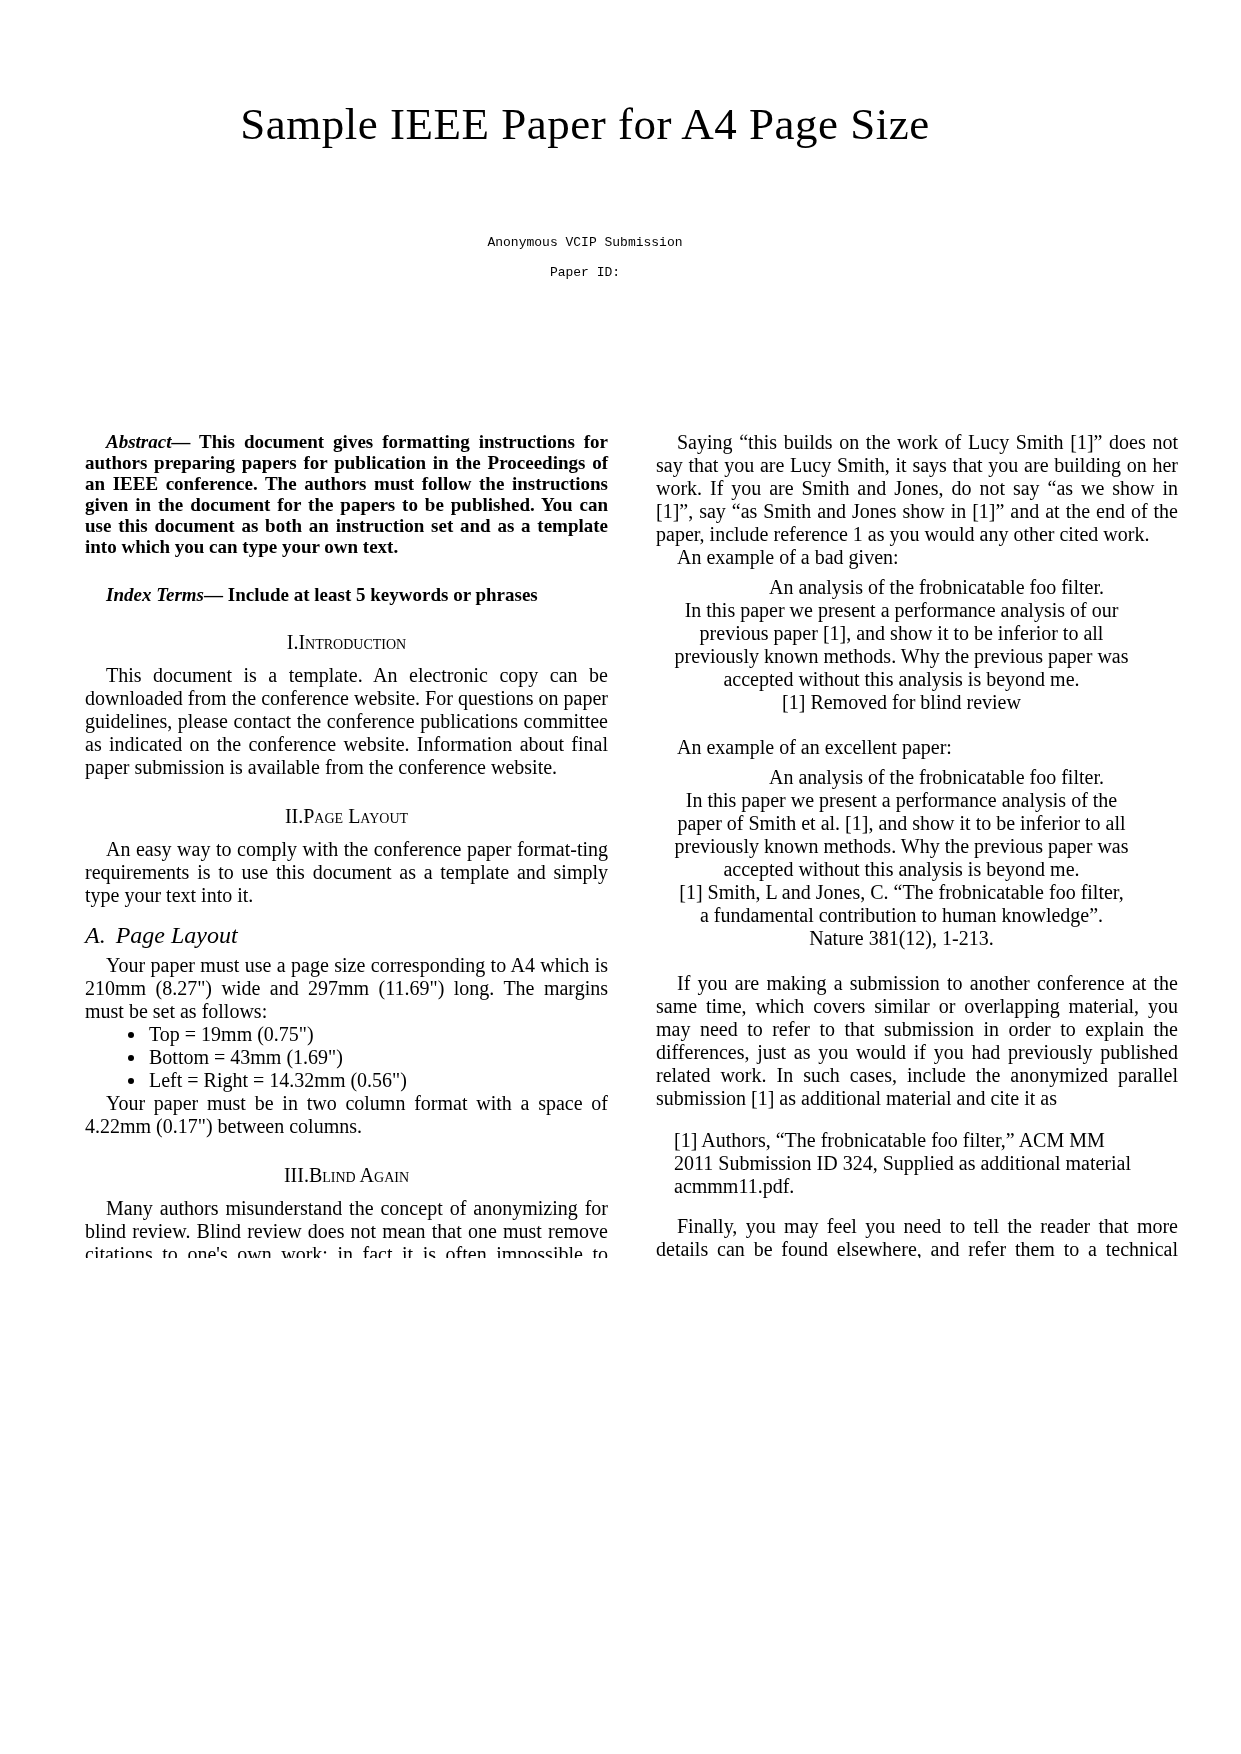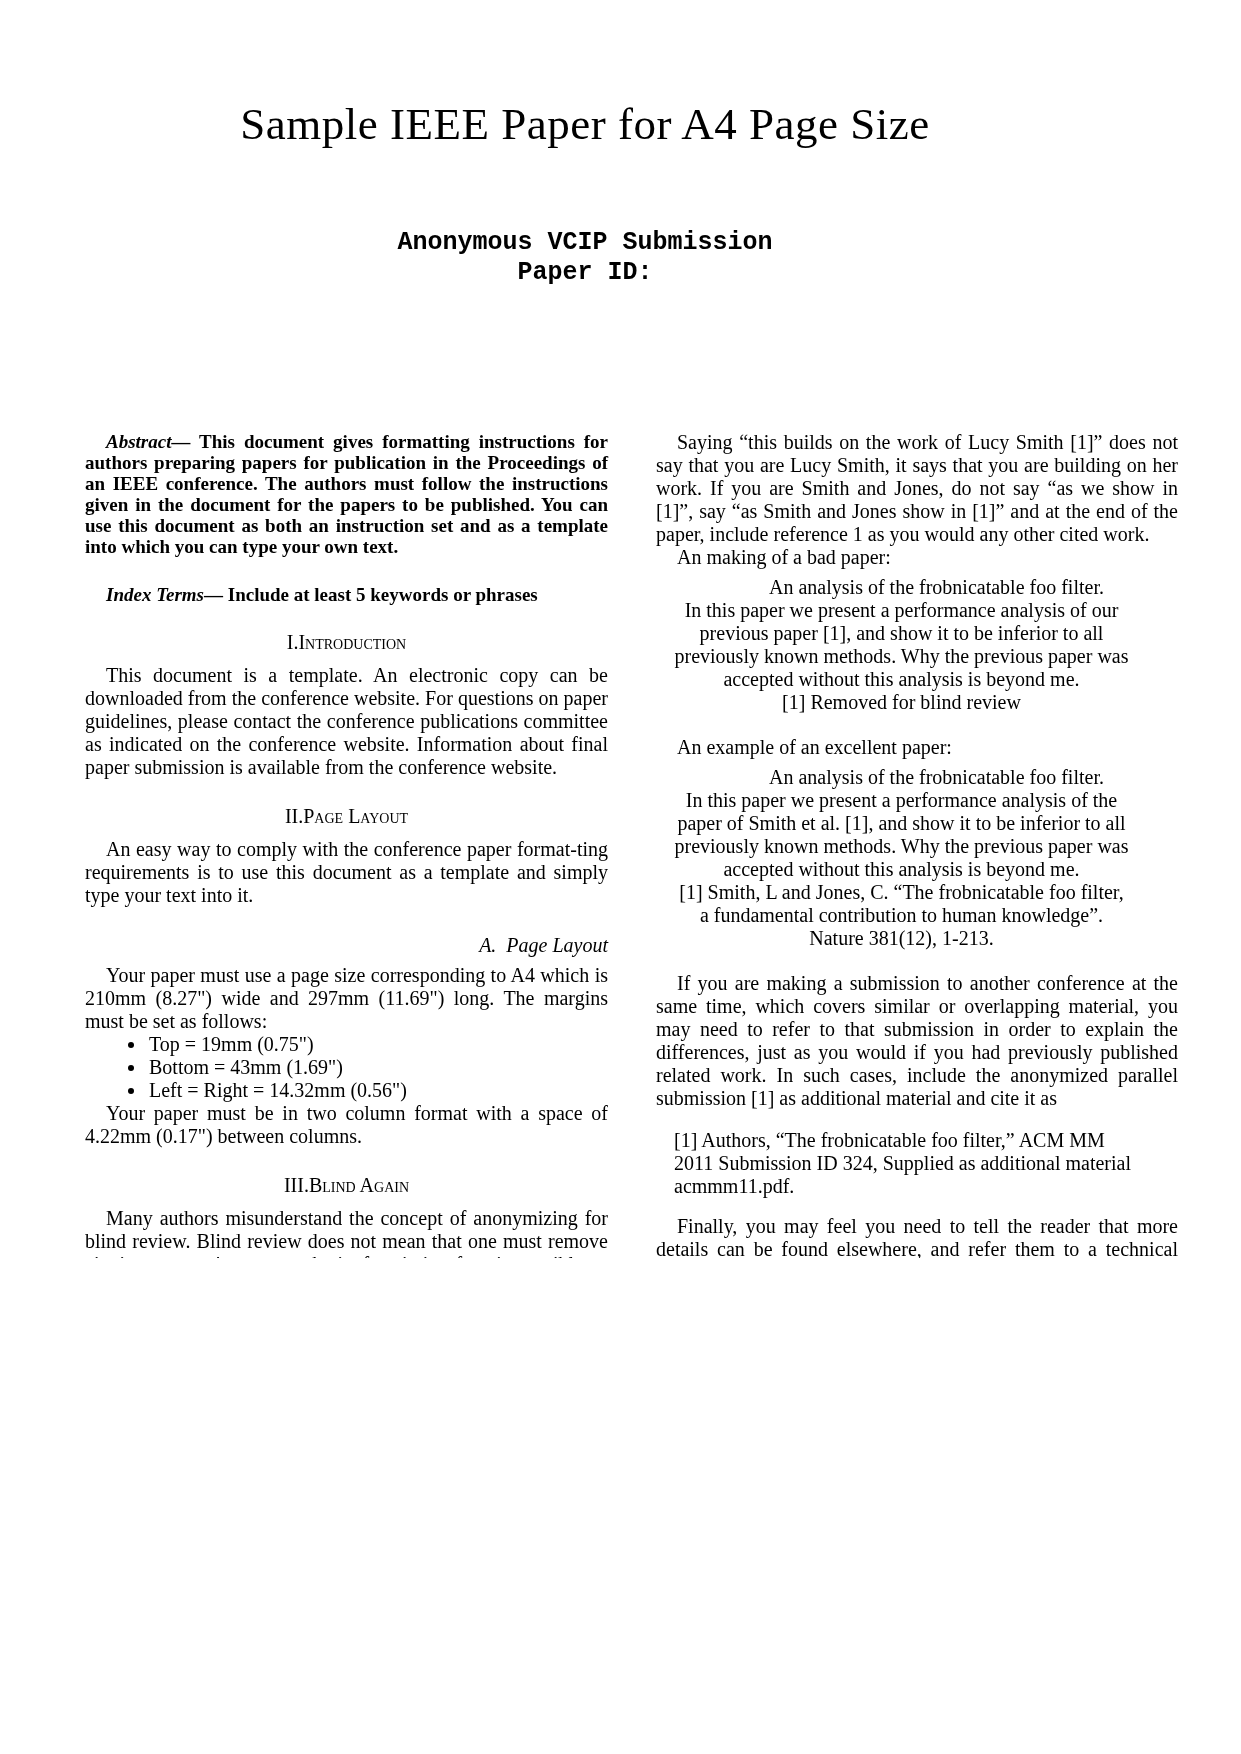--- a/index.html
+++ b/index.html
@@ -21,23 +21,22 @@
   }
   .paper-title {
     margin-top: 98px;
     font-size: 45px;
     font-weight: normal;
     letter-spacing: 0.5px;
   }
   .byline {
     margin-top: 78px;
     font-family: "Liberation Mono", monospace;
-    font-size: 25px;
+    font-size: 13px;
     line-height: 30px;
-    font-weight: bold;
   }
   .col {
     position: absolute;
     top: 431px;
     font-size: 20px;
     line-height: 23px;
     text-align: justify;
   }
   .col-left  { left: 85px;  width: 523px; }
   .col-right { left: 656px; width: 522px; }
@@ -59,24 +58,24 @@
     font-size: 20px;
     line-height: 24px;
     margin-top: 25px;
     margin-bottom: 10px;
     font-weight: normal;
   }
   .heading .sc { font-variant: small-caps; }
 
   .subheading {
     font-style: italic;
-    font-size: 20px;
-    margin-top: 27px;
+    font-size: 24px;
+    margin-top: 17px;
     margin-bottom: 7px;
-    text-align: right;
+    text-align: left;
   }
   .subheading .sub-title { margin-left: 10px; }
 
   ul.margin-list {
     margin: 0;
     padding-left: 62px;
     text-align: left;
   }
   ul.margin-list li { padding-left: 2px; }
 
@@ -138,21 +137,21 @@
     <div class="heading"><span>III.</span><span class="sc">Blind Again</span></div>
     <p class="indent">Many authors misunderstand the concept of anonymizing for blind review. Blind review does not mean that one must remove citations to one's own work; in fact it is often impossible to review a paper unless the previous citations are known and available.</p>
     <p class="indent">Blind review means that you do not use the words “my” or “our” when citing previous work. That is all. (But see below for techreports)</p>
 
   </div>
 
   <div class="col col-right">
 
     <p class="indent">Saying “this builds on the work of Lucy Smith [1]” does not say that you are Lucy Smith, it says that you are building on her work. If you are Smith and Jones, do not say “as we show in [1]”, say “as Smith and Jones show in [1]” and at the end of the paper, include reference 1 as you would any other cited work.</p>
 
-    <p class="indent example-intro">An making of a bad paper:</p>
+    <p class="indent example-intro">An example of a bad given:</p>
 
     <div class="example-block">
       <div class="example-title">An analysis of the frobnicatable foo filter.</div>
       <div>In this paper we present a performance analysis of our previous paper [1], and show it to be inferior to all previously known methods. Why the previous paper was accepted without this analysis is beyond me.</div>
       <div>[1] Removed for blind review</div>
     </div>
 
     <p class="indent example-intro gap-above">An example of an excellent paper:</p>
 
     <div class="example-block">

